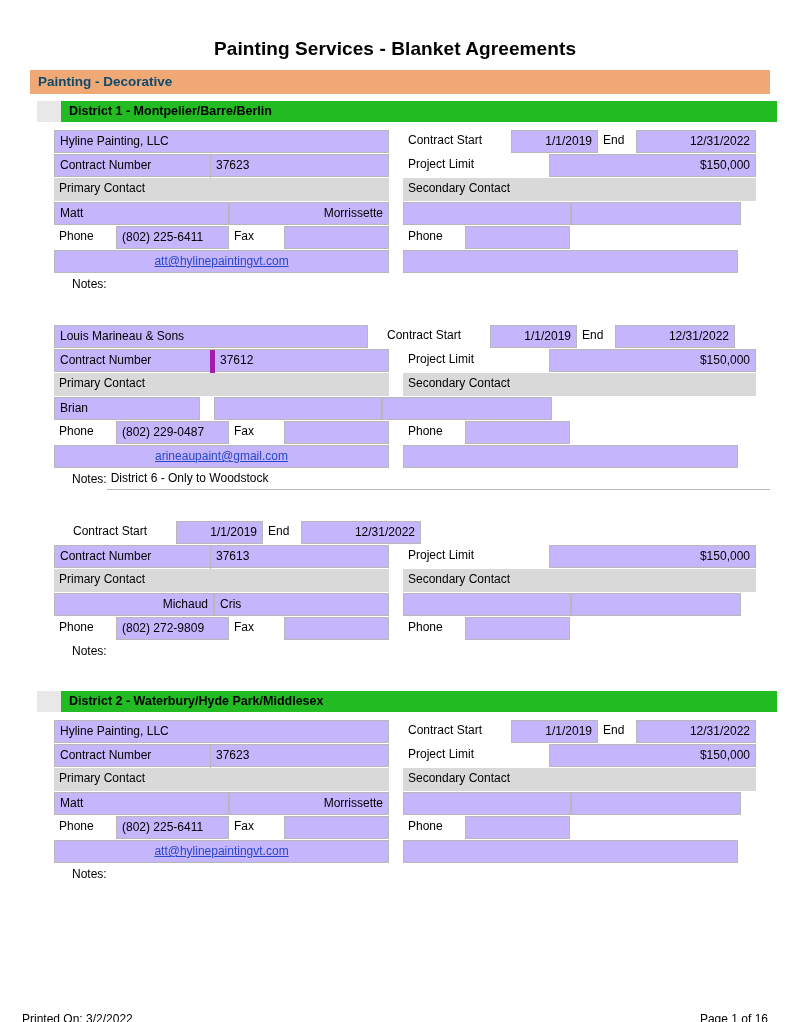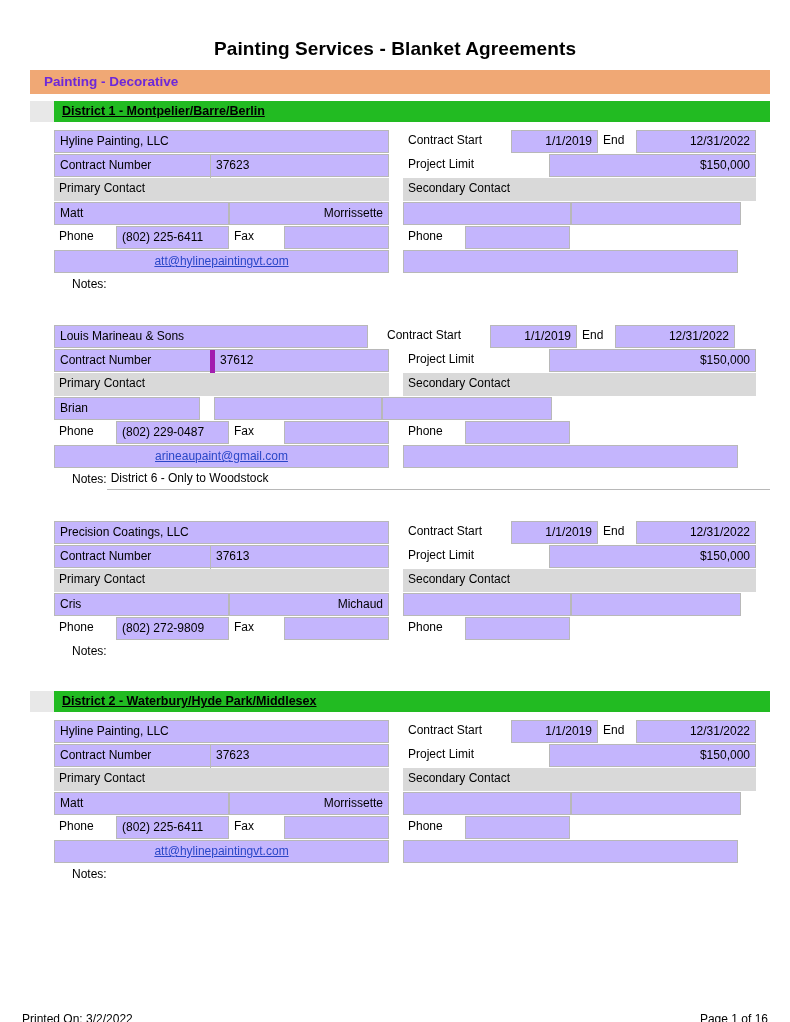--- a/index.html
+++ b/index.html
@@ -25,35 +25,34 @@
   .doc-title {
     text-align: center;
     font-size: 19px;
     font-weight: bold;
     margin-top: 38px;
     margin-bottom: 10px;
     letter-spacing: 0.1px;
   }
   .section-header {
     background: #f0a875;
-    color: #6d28d9;
+    color: #0c4a6e;
     font-weight: bold;
     font-size: 13.5px;
-    padding: 4px 8px 5px 14px;
+    padding: 4px 8px 5px 8px;
     margin-left: 8px;
     margin-right: 0px;
     width: 740px;
     box-sizing: border-box;
   }
   .district-row {
-    margin-left: 8px;
+    margin-left: 15px;
     width: 740px;
     display: flex;
     margin-top: 7px;
-    text-decoration: underline;
   }
   .district-gutter {
     width: 24px;
     background: #e8e8e8;
   }
   .district-bar {
     flex: 1;
     background: #22bb22;
     color: #000;
     font-weight: bold;
@@ -244,21 +243,20 @@
     <div class="row">
       <div class="notes-label">Notes:</div>
       <div class="notes-line">District 6 - Only to Woodstock</div>
     </div>
   </div>
 
   <div class="record-gap"></div>
 
   <div class="record">
     <div class="row">
-      <div class="cell box" style="width:335px">Precision Coatings, LLC</div>
       <div class="gap"></div>
       <div class="cell lbl" style="width:108px">Contract Start</div>
       <div class="cell box right" style="width:87px">1/1/2019</div>
       <div class="cell lbl" style="width:38px">End</div>
       <div class="cell box right" style="width:120px">12/31/2022</div>
     </div>
     <div class="row">
       <div class="cell box" style="width:335px; padding:0">
         <div style="display:flex; height:100%">
           <div class="cell lbl" style="width:155px">Contract Number</div>
@@ -268,22 +266,22 @@
       <div class="gap"></div>
       <div class="cell lbl" style="width:146px">Project Limit</div>
       <div class="cell box right" style="width:207px">$150,000</div>
     </div>
     <div class="row">
       <div class="cell gray" style="width:335px">Primary Contact</div>
       <div class="gap"></div>
       <div class="cell gray" style="width:353px">Secondary Contact</div>
     </div>
     <div class="row">
+      <div class="cell box right" style="width:160px">Michaud</div>
       <div class="cell box" style="width:175px">Cris</div>
-      <div class="cell box right" style="width:160px">Michaud</div>
       <div class="gap"></div>
       <div class="cell box" style="width:168px"></div>
       <div class="cell box" style="width:170px"></div>
     </div>
     <div class="row">
       <div class="cell lbl" style="width:62px">Phone</div>
       <div class="cell box" style="width:113px">(802) 272-9809</div>
       <div class="cell lbl" style="width:55px">Fax</div>
       <div class="cell box" style="width:105px"></div>
       <div class="gap"></div>

